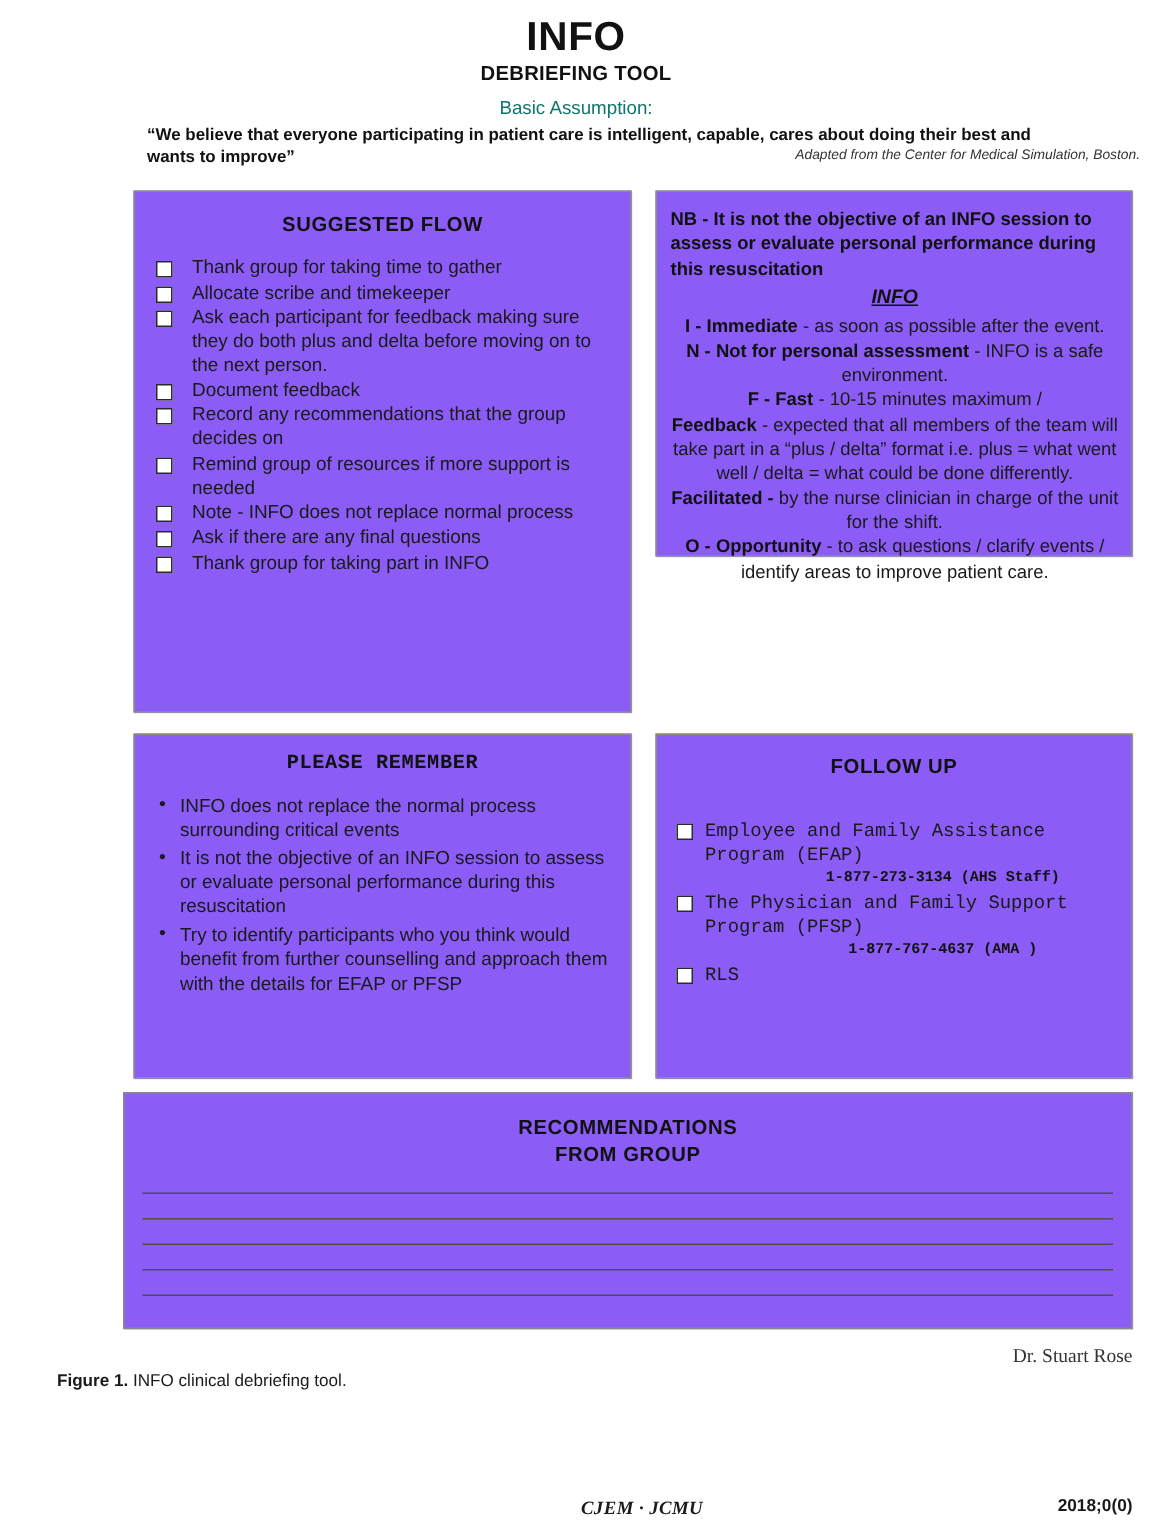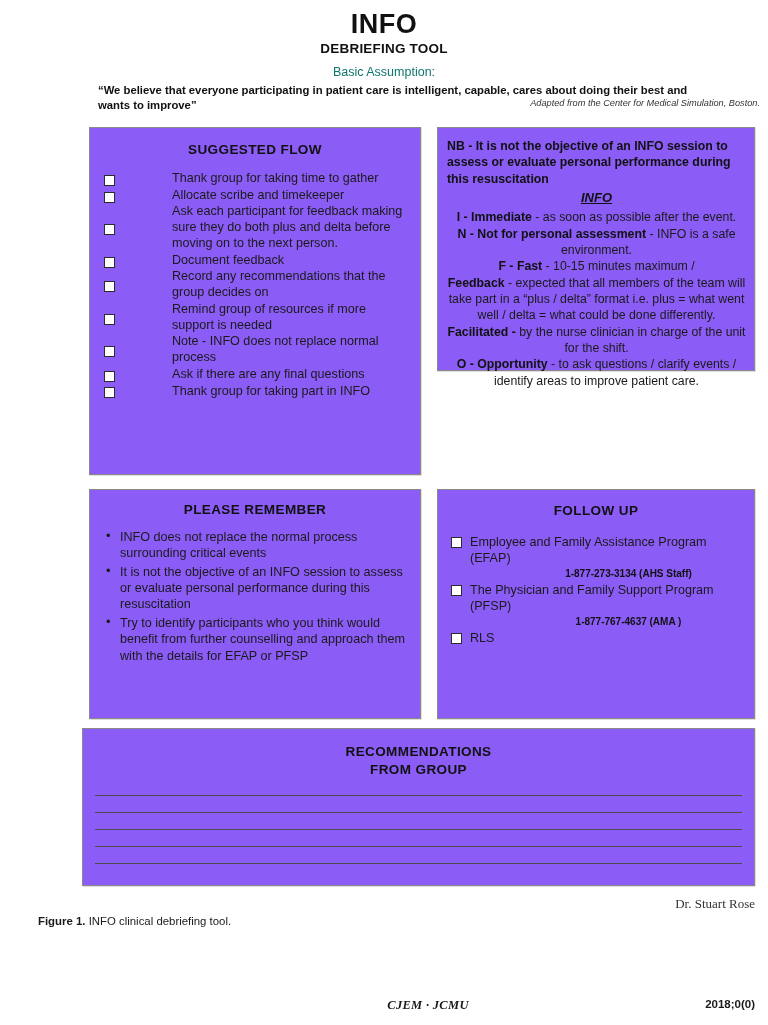--- a/index.html
+++ b/index.html
@@ -93,26 +93,25 @@
 
   
   #box-suggested-flow .box-title { margin-top: 14px; }
   .checklist {
     margin: 14px 0 0 0;
     padding: 0 10px 0 12px;
     list-style: none;
   }
   .check-item {
     display: flex;
-    align-items: center;
+    align-items: flex-start;
     font-size: 12.6px;
     line-height: 1.25;
     color: #1a1a1a;
     margin-bottom: 1px;
-    gap: 44px;
   }
   .chk {
     flex: 0 0 auto;
     width: 9px;
     height: 9px;
     border: 1.2px solid #2b2b2b;
     margin: 3px 13px 0 2px;
     background: #fff;
   }
   .check-label { flex: 1 1 auto; }
@@ -131,21 +130,21 @@
     font-style: italic;
     text-decoration: underline;
     font-size: 13px;
     margin: 2px 0 3px 0;
     color: #111;
   }
   .info-line { margin-bottom: 0px; text-align: center; }
   .info-line b { color: #111; }
 
   
-  #box-please-remember .box-title { margin-top: 12px; }
+  #box-please-remember .box-title { margin-top: 12px; font-family: Liberation Mono, monospace; }
   .bullets {
     margin: 12px 0 0 0;
     padding: 0 12px 0 30px;
     list-style: none;
   }
   .bullet-item {
     position: relative;
     font-size: 12.6px;
     line-height: 1.3;
     margin-bottom: 2px;
@@ -156,23 +155,24 @@
     position: absolute;
     left: -14px;
     top: -1px;
     font-size: 13px;
     color: #1a1a1a;
   }
 
   
   #box-follow-up .box-title { margin-top: 13px; }
   .followup-list {
-    margin: 16px 0 0 0;
+    margin: 28px 0 0 0;
     padding: 0 10px 0 13px;
     list-style: none;
+    font-family: Liberation Mono, monospace;
   }
   .fu-row {
     display: flex;
     align-items: flex-start;
     font-size: 12.6px;
     line-height: 1.28;
     color: #1a1a1a;
   }
   .fu-row .chk { margin: 3px 8px 0 0; }
   .fu-phone {

